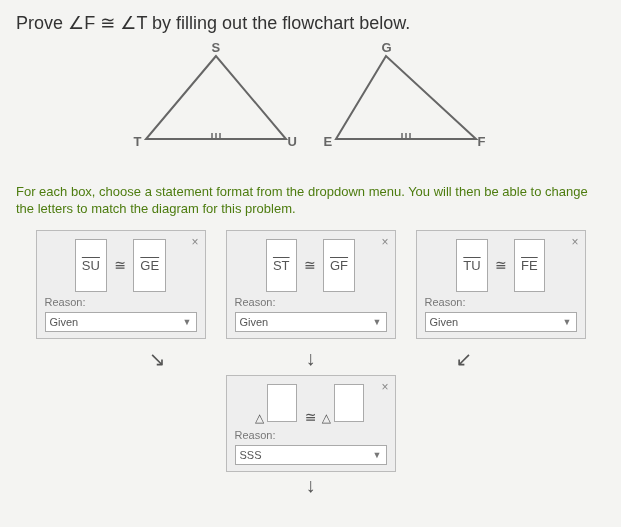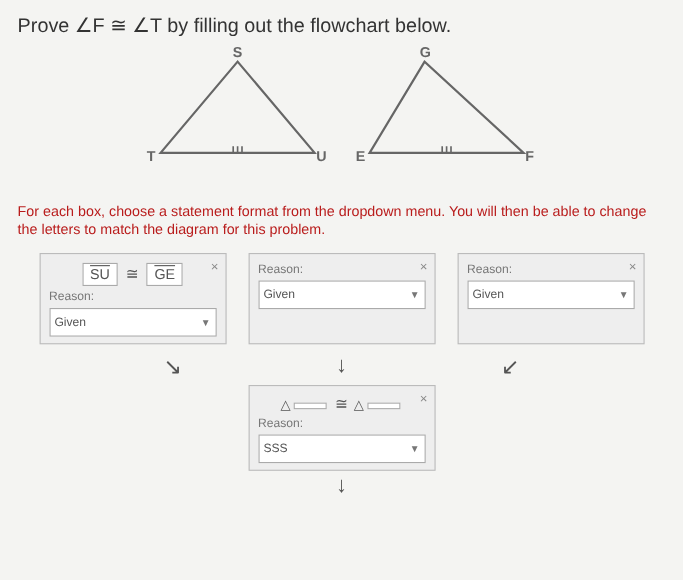--- a/index.html
+++ b/index.html
@@ -2,28 +2,28 @@
 <html><head>
 <meta charset="utf-8">
 <style>
 *{box-sizing:border-box;margin:0;padding:0}
 body{width:621px;height:527px;background:#f4f4f2;font-family:Arial,sans-serif;color:#444;padding:12px 16px;overflow:hidden}
 .prompt{font-size:18px;color:#333;margin-bottom:8px}
 .ovl{text-decoration:overline;display:inline-block}
 .diagram-area{display:flex;justify-content:center;gap:30px;margin:10px 0 30px}
 .tri-wrap{position:relative;width:160px;height:110px}
 .v-lbl{position:absolute;font-size:13px;color:#666;font-weight:bold}
-.instr{font-size:13px;color:#b91c1c;margin:6px 0 12px;line-height:1.3}
+.instr{font-size:13px;color:#4d7c0f;margin:6px 0 12px;line-height:1.3}
 .row1{display:flex;justify-content:center;gap:20px;margin-bottom:8px}
 .card{position:relative;width:170px;border:1px solid #bbb;background:#eee;padding:8px 8px 6px;font-size:12px;color:#555;min-height:72px}
 .stmt-line{text-align:center;margin-bottom:4px}
-.stmt-box{display:inline-block;border:1px solid #aaa;background:#fff;padding:2px 6px;margin:0 2px;min-width:30px;font-size:13px}
+.stmt-box{display:inline-block;border:1px solid #aaa;background:#fff;padding:18px 6px;margin:0 2px;min-width:30px;font-size:13px}
 .cong{font-size:14px;margin:0 2px}
 .reason-lbl{text-align:left;font-size:11px;color:#777;margin-bottom:4px}
-.reason-sel{display:flex;align-items:center;border:1px solid #aaa;background:#fff;height:20px;padding:12px 4px;font-size:11px;color:#555;justify-content:space-between;cursor:pointer}
+.reason-sel{display:flex;align-items:center;border:1px solid #aaa;background:#fff;height:20px;padding:0 4px;font-size:11px;color:#555;justify-content:space-between;cursor:pointer}
 .sel-arrow{font-size:9px;color:#777}
 .close-x{position:absolute;top:4px;right:6px;font-size:12px;color:#888;cursor:pointer}
 .arrows1{display:flex;justify-content:center;gap:140px;margin:4px 0;font-size:20px;color:#555}
 .row2{display:flex;justify-content:center}
 .card2{width:170px}
 .tri-sym{display:inline-block;font-size:12px;margin-right:1px}
 .arrow2{text-align:center;font-size:20px;color:#555;margin-top:2px}
 </style>
 </head>
 <body>
@@ -69,29 +69,39 @@
     </div>
     <div class="reason-lbl">Reason:</div>
     <div class="reason-sel">
       <span>Given</span>
       <span class="sel-arrow">▼</span>
     </div>
   </div>
 
   <div class="card">
     <span class="close-x">×</span>
+    <div class="stmt-line">
+      <span class="stmt-box ovl">ST</span>
+      <span class="cong">≅</span>
+      <span class="stmt-box ovl">GF</span>
+    </div>
     <div class="reason-lbl">Reason:</div>
     <div class="reason-sel">
       <span>Given</span>
       <span class="sel-arrow">▼</span>
     </div>
   </div>
 
   <div class="card">
     <span class="close-x">×</span>
+    <div class="stmt-line">
+      <span class="stmt-box ovl">TU</span>
+      <span class="cong">≅</span>
+      <span class="stmt-box ovl">FE</span>
+    </div>
     <div class="reason-lbl">Reason:</div>
     <div class="reason-sel">
       <span>Given</span>
       <span class="sel-arrow">▼</span>
     </div>
   </div>
 </div>
 
 <div class="arrows1">
   <span>↘</span>

